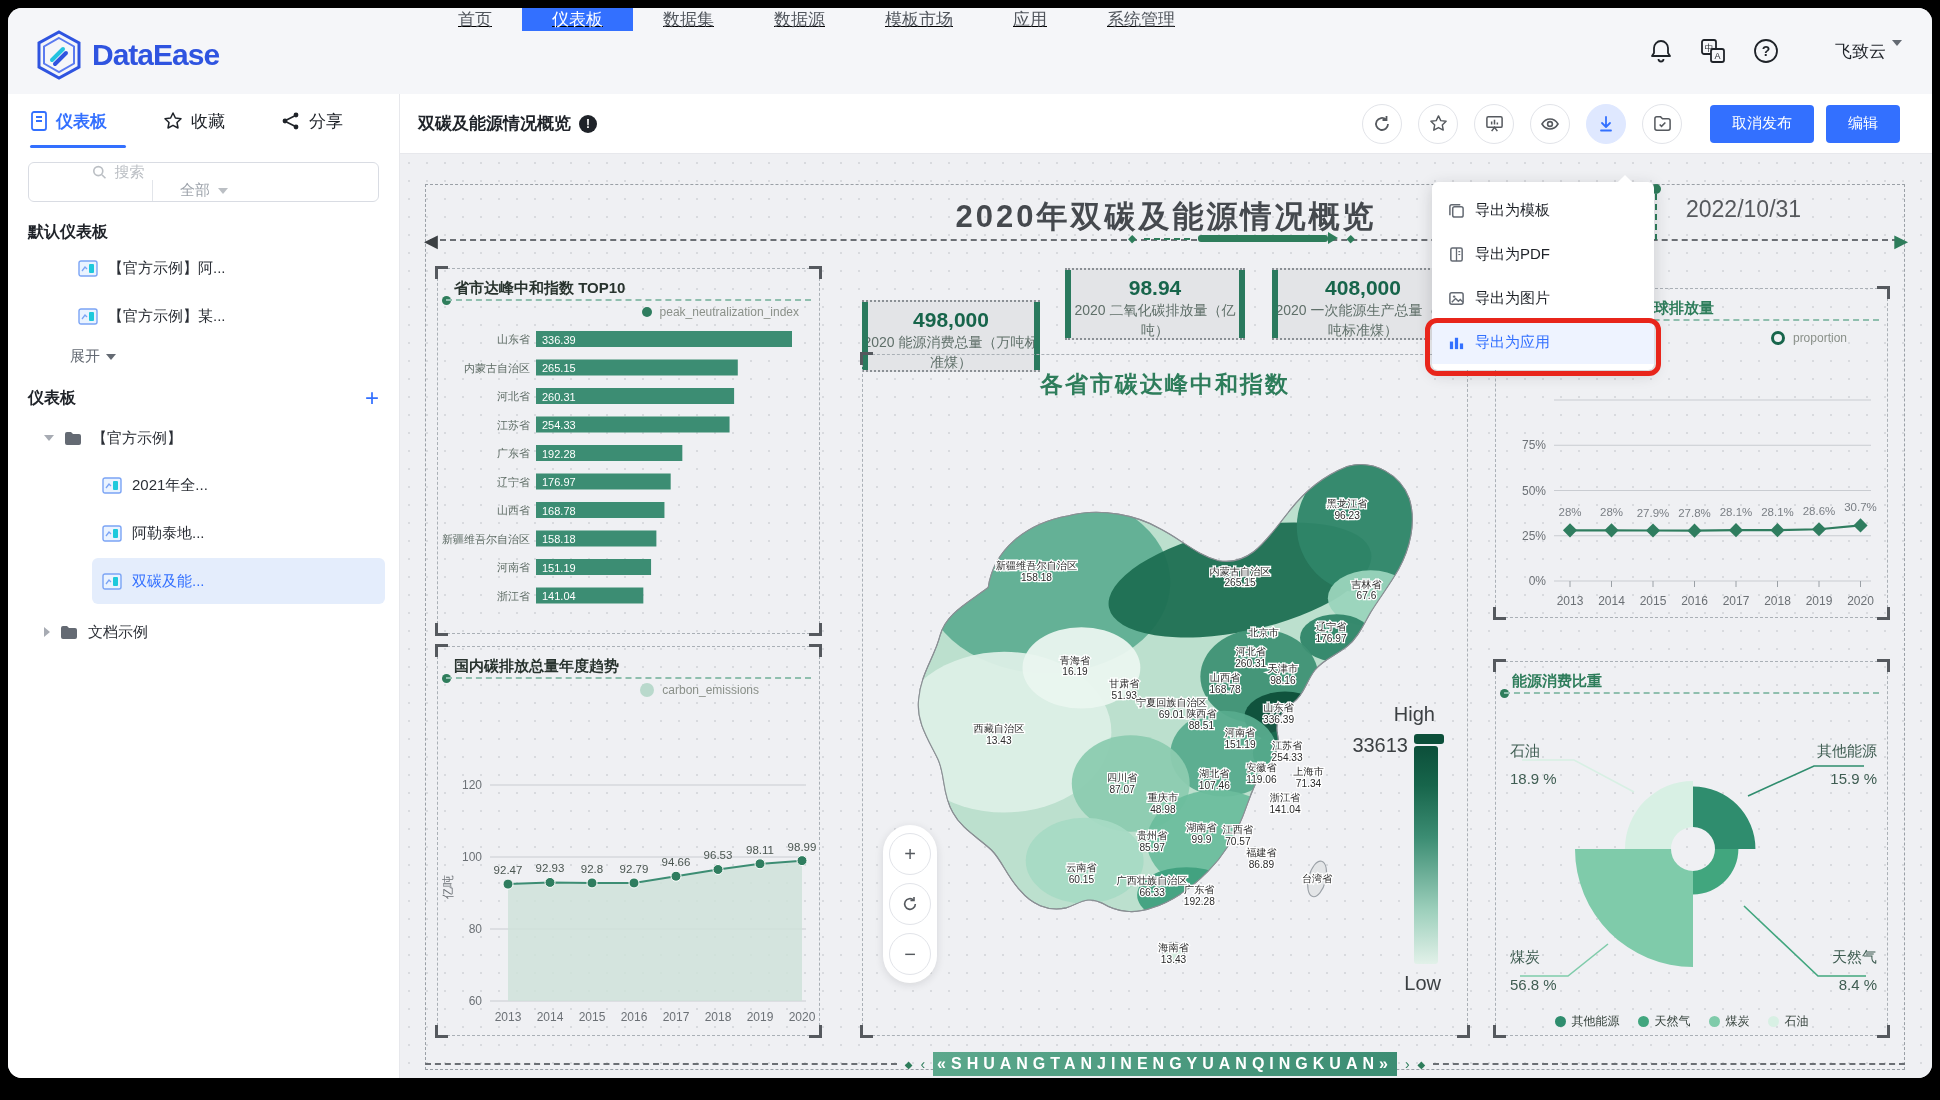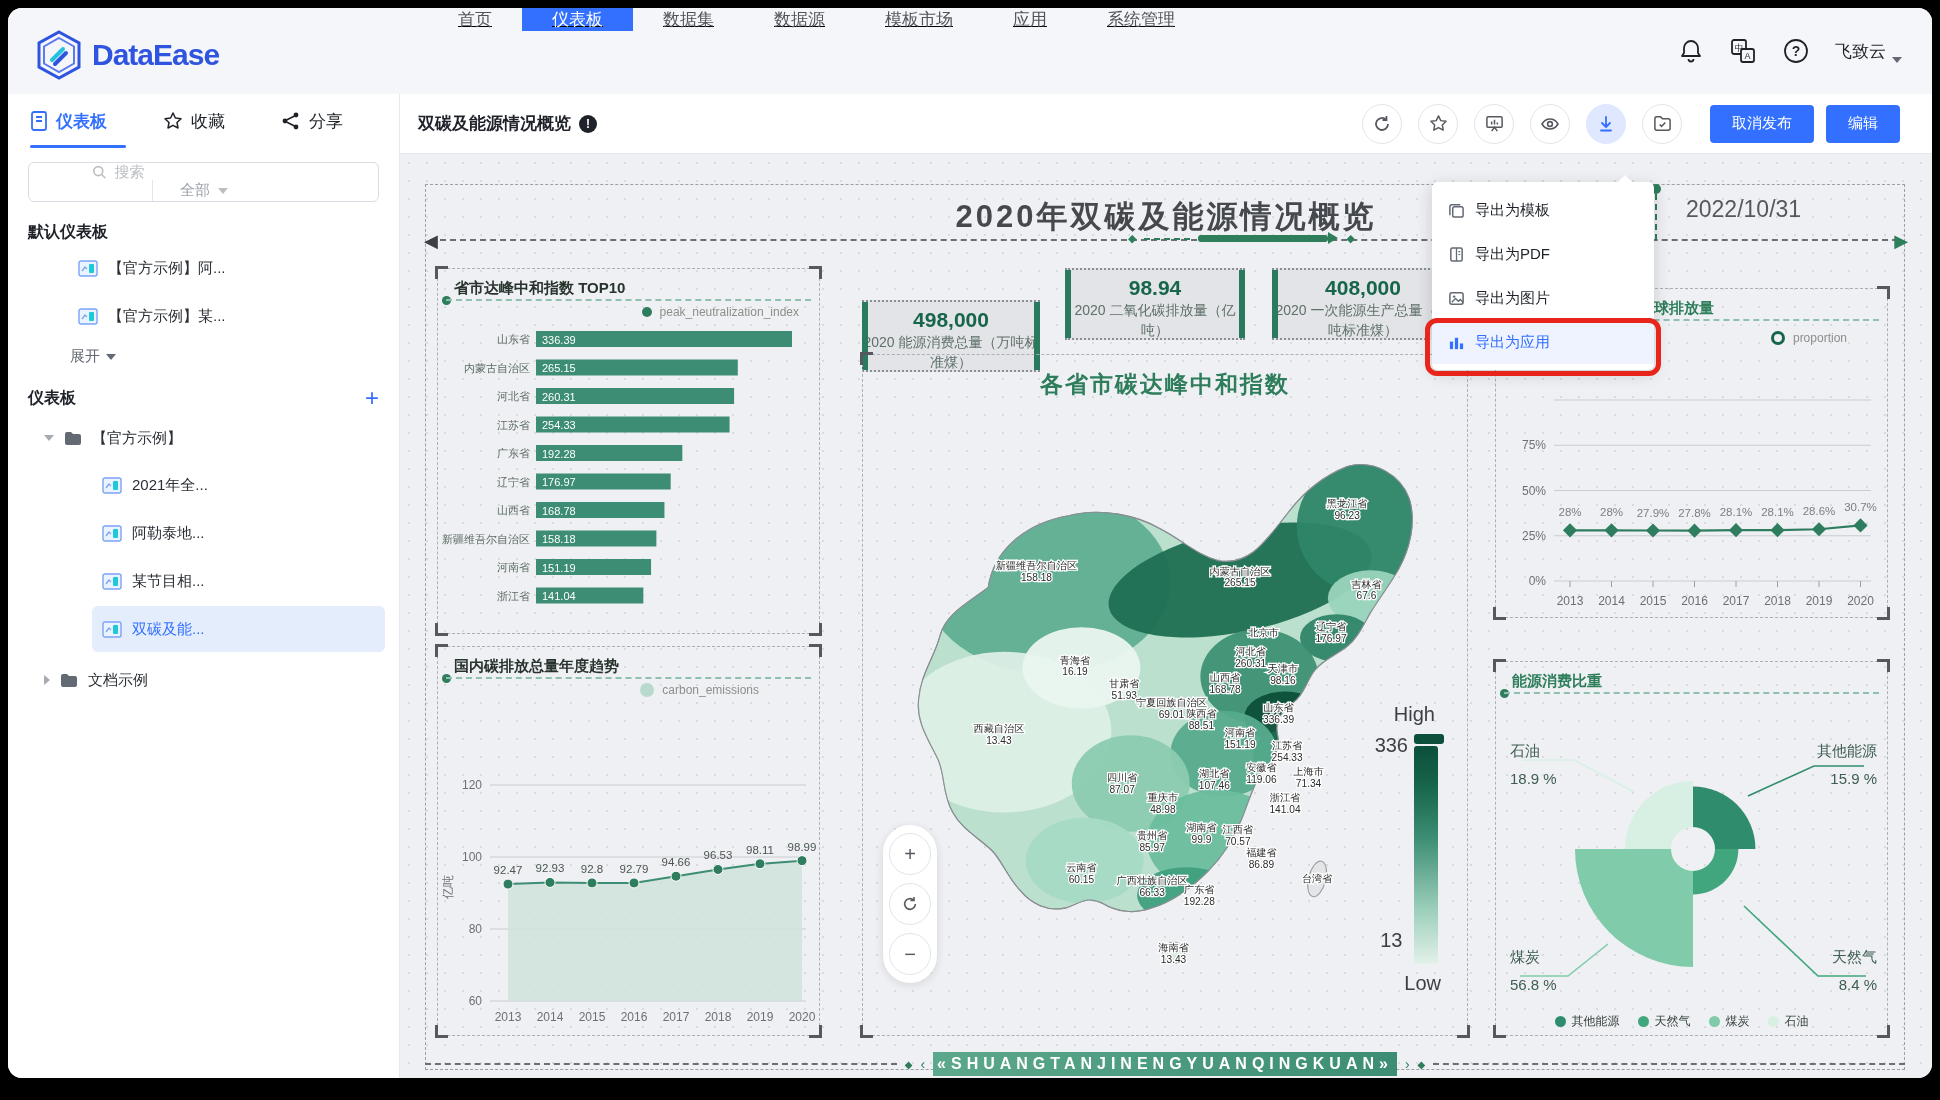--- a/index.html
+++ b/index.html
@@ -7,21 +7,21 @@
   .app { position:absolute; left:8px; top:8px; width:1924px; height:1070px; background:#f2f3f6; border-radius:14px; overflow:hidden; }
 
   
   .navbar { position:relative; height:86px; background:#f5f6f9; }
   .logo { position:absolute; left:28px; top:22px; display:flex; align-items:center; gap:10px; }
   .logo-text { font-size:30px; font-weight:800; color:#2f54e0; letter-spacing:-1px; }
   .nav-items { position:absolute; left:420px; top:0; height:86px; display:flex; align-items:flex-start;text-decoration:underline; }
   .nav-item { display:flex; align-items:center; padding:0 30px; font-size:17px; color:#50555c; cursor:pointer; }
   .nav-item.active { background:#3370ff; color:#fff; }
   .nav-right { position:absolute; right:30px; top:0; height:86px; display:flex; align-items:center; gap:26px; }
-  .nav-user { font-size:17px; color:#1f2329; display:flex; align-items:flex-end; gap:6px; }
+  .nav-user { font-size:17px; color:#1f2329; display:flex; align-items:flex-start; gap:6px;margin-left:30px; }
   .caret-down { width:0;height:0;border-left:5px solid transparent;border-right:5px solid transparent;border-top:6px solid #646a73; }
 
   
   .body-row { position:absolute; top:86px; left:0; right:0; bottom:0; display:flex; }
   .sidebar { width:392px; background:#fff; border-right:1px solid #e7e8ec; position:relative; flex:none; }
   .main { flex:1; position:relative; }
 
   
   .side-tabs { display:flex; align-items:center; height:54px; padding:0 22px; gap:56px; position:relative; }
   .side-tab { display:flex; align-items:center; gap:8px; font-size:17px; color:#1f2329; cursor:pointer; }
@@ -89,21 +89,21 @@
   #p-trend { left:37px;  top:492px; width:383px; height:390px; }
   #p-map   { left:462px; top:200px; width:606px; height:682px; }
   #p-prop  { left:1095px; top:134px; width:393px; height:330px; }
   #p-rose  { left:1095px; top:507px; width:393px; height:375px; }
   #p-prop .p-head { padding-left:128px; }
 
   .map-title { text-align:center; font-size:23px; font-weight:800; color:#2e7d5b; padding-top:14px; letter-spacing:2px; }
   .map-grad-wrap { position:absolute; right:26px; bottom:40px; width:70px; text-align:center; }
   .grad-high { font-size:20px; color:#3c4043; margin-bottom:8px; text-align:right; padding-right:6px; }
   .grad-row { display:flex; align-items:flex-start; gap:6px; justify-content:flex-end; }
-  .grad-side { display:flex; flex-direction:column; justify-content:space-between; height:218px; font-size:20px; color:#3c4043; }
+  .grad-side { display:flex; flex-direction:row; justify-content:space-between; height:218px; font-size:20px; color:#3c4043; }
   .grad-bar { width:24px; height:218px; border-radius:3px; background:linear-gradient(#0c4f3a,#17654b 18%,#3c8d73 42%,#9ccfbb 75%,#e2f1e9); }
   .grad-cap { width:30px; height:10px; background:#0c4f3a; border-radius:3px; margin:0 0 2px auto; margin-right:-3px; }
   .grad-low { font-size:20px; color:#3c4043; margin-top:8px; text-align:right; }
   .zoom-ctrl { position:absolute; left:20px; bottom:52px; background:#fff; border-radius:30px; padding:8px 6px; box-shadow:0 2px 8px rgba(31,35,41,.12); display:flex; flex-direction:column; gap:8px; }
   .zoom-btn { width:42px; height:42px; border-radius:50%; border:1px solid #e2e4e9; background:#fff; color:#55595e; font-size:20px; display:flex; align-items:center; justify-content:center; cursor:pointer; }
 
   .kpi { position:absolute; top:114px; height:72px; background:#e3e4e7; border-top:2px dotted #8a8f94; border-bottom:2px dotted #8a8f94; text-align:center; padding-top:6px; overflow:hidden; }
   .kpi::before, .kpi::after { content:''; position:absolute; top:0; bottom:0; width:6px; background:#2a7a5e; }
   .kpi::before { left:0; } .kpi::after { right:0; }
   .kpi-val { font-size:21px; font-weight:800; color:#17654b; line-height:24px; }
@@ -258,28 +258,20 @@
           </svg>
         <span>2021年全...</span>
       </div>
       <div class="tree-child">
         <svg width="20" height="17" viewBox="0 0 20 17">
             <rect x="1" y="1" width="18" height="15" rx="2" fill="#eaf3ff" stroke="#7ba4f5" stroke-width="1.4"></rect>
             <rect x="11" y="4" width="5" height="9" rx="1" fill="#1ec9db"></rect>
             <path d="M4 11l3-4 2 2" fill="none" stroke="#7ba4f5" stroke-width="1.3"></path>
           </svg>
         <span>阿勒泰地...</span>
-      </div>
-      <div class="tree-child">
-        <svg width="20" height="17" viewBox="0 0 20 17">
-            <rect x="1" y="1" width="18" height="15" rx="2" fill="#eaf3ff" stroke="#7ba4f5" stroke-width="1.4"></rect>
-            <rect x="11" y="4" width="5" height="9" rx="1" fill="#1ec9db"></rect>
-            <path d="M4 11l3-4 2 2" fill="none" stroke="#7ba4f5" stroke-width="1.3"></path>
-          </svg>
-        <span>某节目相...</span>
       </div>
       <div class="tree-child selected">
         <svg width="20" height="17" viewBox="0 0 20 17">
             <rect x="1" y="1" width="18" height="15" rx="2" fill="#eaf3ff" stroke="#7ba4f5" stroke-width="1.4"></rect>
             <rect x="11" y="4" width="5" height="9" rx="1" fill="#1ec9db"></rect>
             <path d="M4 11l3-4 2 2" fill="none" stroke="#7ba4f5" stroke-width="1.3"></path>
           </svg>
         <span>双碳及能...</span>
       </div>
       <div class="tree-folder">

